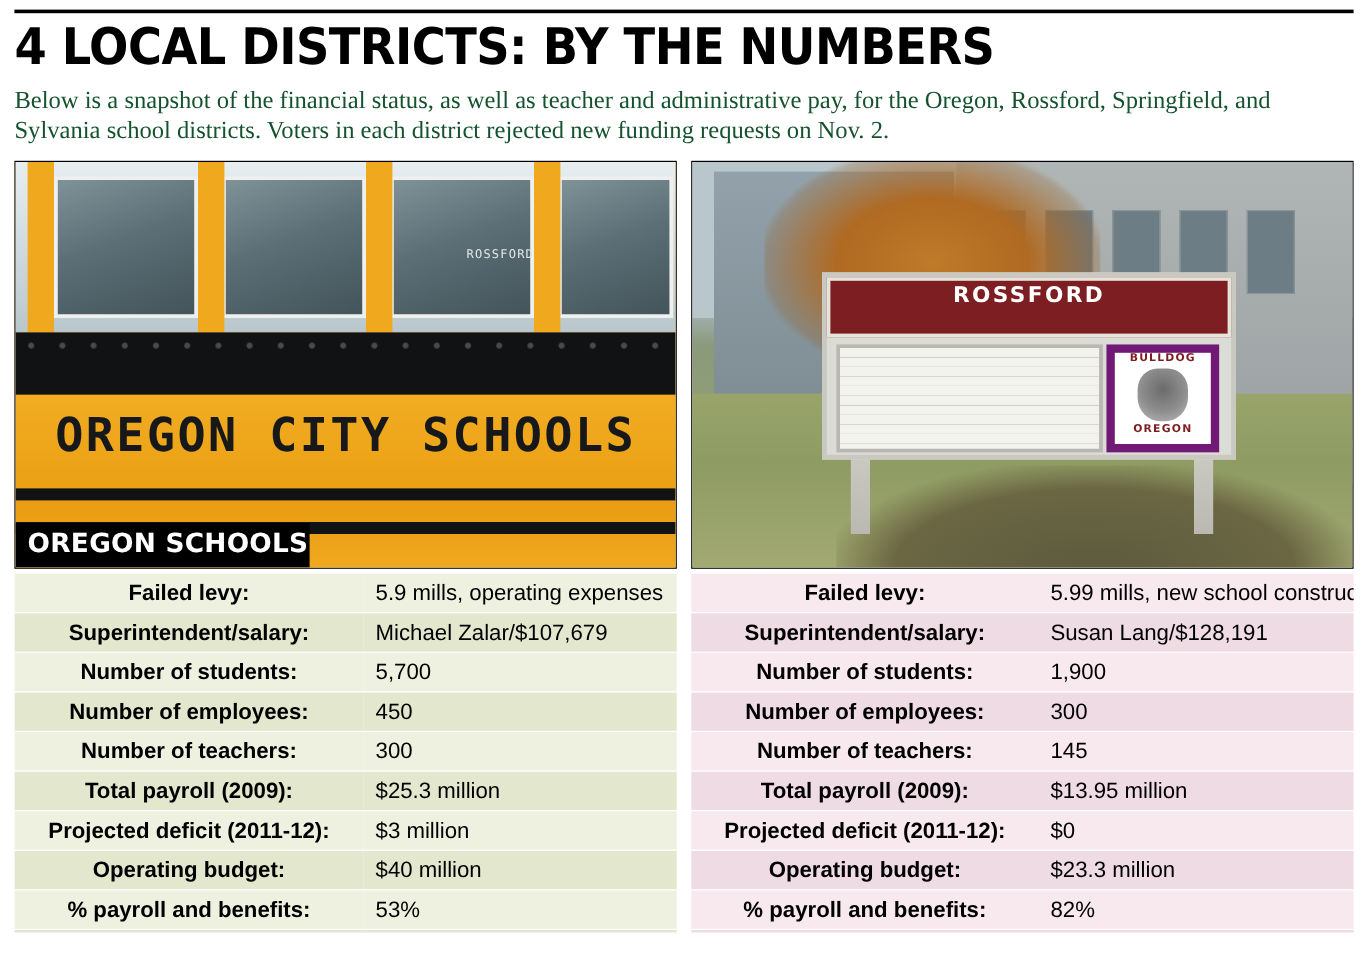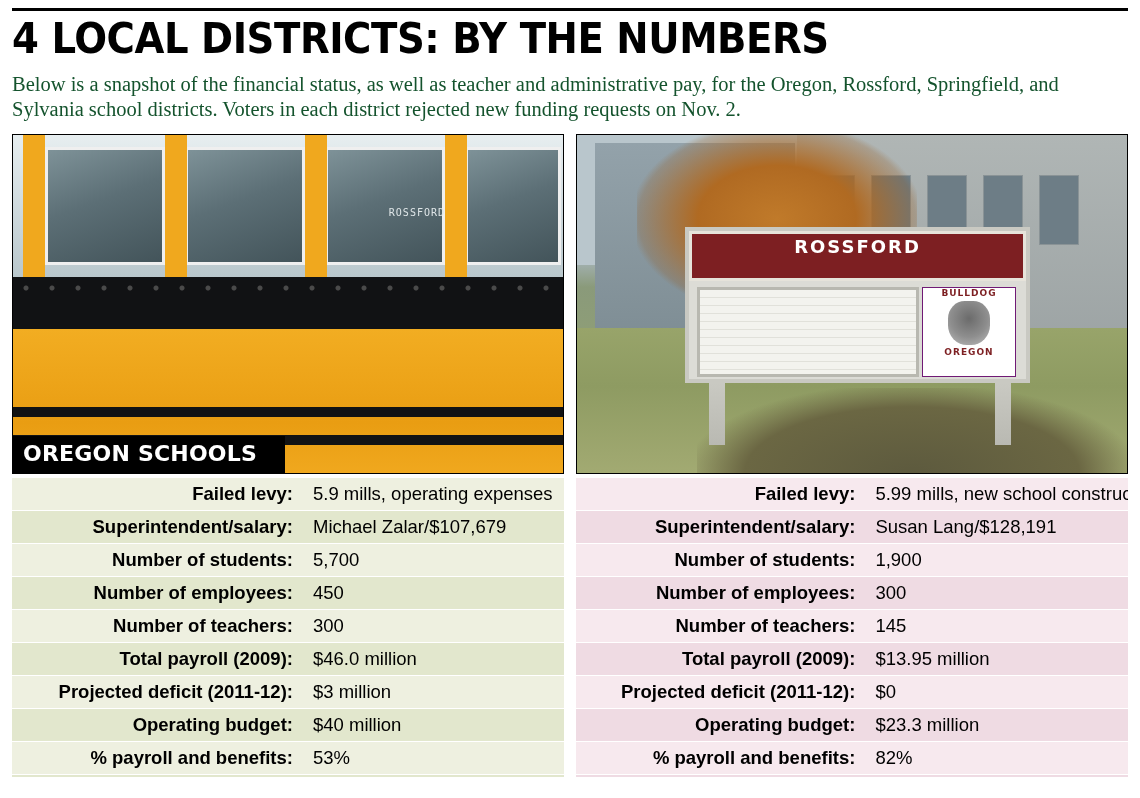--- a/index.html
+++ b/index.html
@@ -186,21 +186,21 @@
   }
   .ross-signhead .l1 { font-size: 18px; letter-spacing: 2px; margin-top: 2px; }
   .ross-signhead .l2 { font-size: 14px; letter-spacing: 2px; }
   .ross-board {
     position: absolute; left: 8px; top: 56px; width: 222px; height: 90px;
     background: repeating-linear-gradient(#f3f3ee 0px, #f3f3ee 7px, #cfcfc6 8px);
     border: 3px solid #b8b8b0;
   }
   .ross-bulldog {
     position: absolute; right: 10px; top: 56px; width: 94px; height: 90px;
-    background: #ffffff; border: 1px solid #701a75;
+    background: #ffffff; border: 7px solid #701a75;
     text-align: center;
   }
   .ross-bulldog .bd1, .ross-bulldog .bd2 {
     font-family: "DejaVu Sans", sans-serif; font-weight: bold; font-size: 9px;
     color: #7d1f22; letter-spacing: 1px;
   }
   .ross-dog {
     width: 42px; height: 44px; margin: 3px auto 2px auto;
     background: radial-gradient(circle at 50% 40%, #6b6b6b 0%, #8e8e8e 55%, #bdbdbd 100%);
     border-radius: 40% 40% 45% 45%;
@@ -219,35 +219,35 @@
   .caption {
     position: absolute;
     left: 0;
     bottom: 0;
     background: #000000;
     color: #ffffff;
     font-family: "DejaVu Sans", sans-serif;
     font-weight: bold;
     font-size: 22px;
     letter-spacing: 0.2px;
-    padding: 5px 28px 7px 10px;
+    padding: 5px 1px 7px 10px;
   }
   
   table.stats {
     width: 100%;
     border-collapse: collapse;
     margin-top: 4px;
     font-family: "Liberation Sans", sans-serif;
   }
   table.stats td {
     padding: 5px 10px 5px 10px;
     font-size: 18.5px;
     border-bottom: 1px solid #ffffff;
   }
-  table.stats td.k { font-weight: bold; color: #000; text-align: right; white-space: nowrap; }
+  table.stats td.k { font-weight: bold; color: #000; text-align: center; white-space: nowrap; }
   table.stats td.v { text-align: left; color: #000; white-space: nowrap; }
   .oregon table.stats tr:nth-child(odd) td { background: #eef0e0; }
   .oregon table.stats tr:nth-child(even) td { background: #e2e7cd; }
   .rossford table.stats tr:nth-child(odd) td { background: #f7e9ee; }
   .rossford table.stats tr:nth-child(even) td { background: #efdbe3; }
   .clip { overflow: hidden; height: 303px; }
 </style>
 </head>
 <body>
 
@@ -270,20 +270,21 @@
           <div class="bus-win w3"></div>
           <div class="bus-win w4"></div>
           <div class="bus-pillar p1"></div>
           <div class="bus-pillar p2"></div>
           <div class="bus-pillar p3"></div>
           <div class="bus-pillar p4"></div>
           <div class="bus-smalltext">ROSSFORD</div>
           <div class="bus-blackband"></div>
           <div class="bus-rivets"></div>
           <div class="bus-body"></div>
+          <div class="bus-text">OREGON CITY SCHOOLS</div>
           <div class="bus-stripe s1"></div>
           <div class="bus-stripe s2"></div>
         </div>
         <div class="caption">OREGON SCHOOLS</div>
       </div>
 
       <div class="clip">
         <table class="stats">
           <tbody>
             <tr>
@@ -301,21 +302,21 @@
             <tr>
               <td class="k">Number of employees:</td>
               <td class="v">450</td>
             </tr>
             <tr>
               <td class="k">Number of teachers:</td>
               <td class="v">300</td>
             </tr>
             <tr>
               <td class="k">Total payroll (2009):</td>
-              <td class="v">$46.0 million</td>
+              <td class="v">$25.3 million</td>
             </tr>
             <tr>
               <td class="k">Projected deficit (2011-12):</td>
               <td class="v">$3 million</td>
             </tr>
             <tr>
               <td class="k">Operating budget:</td>
               <td class="v">$40 million</td>
             </tr>
             <tr>

